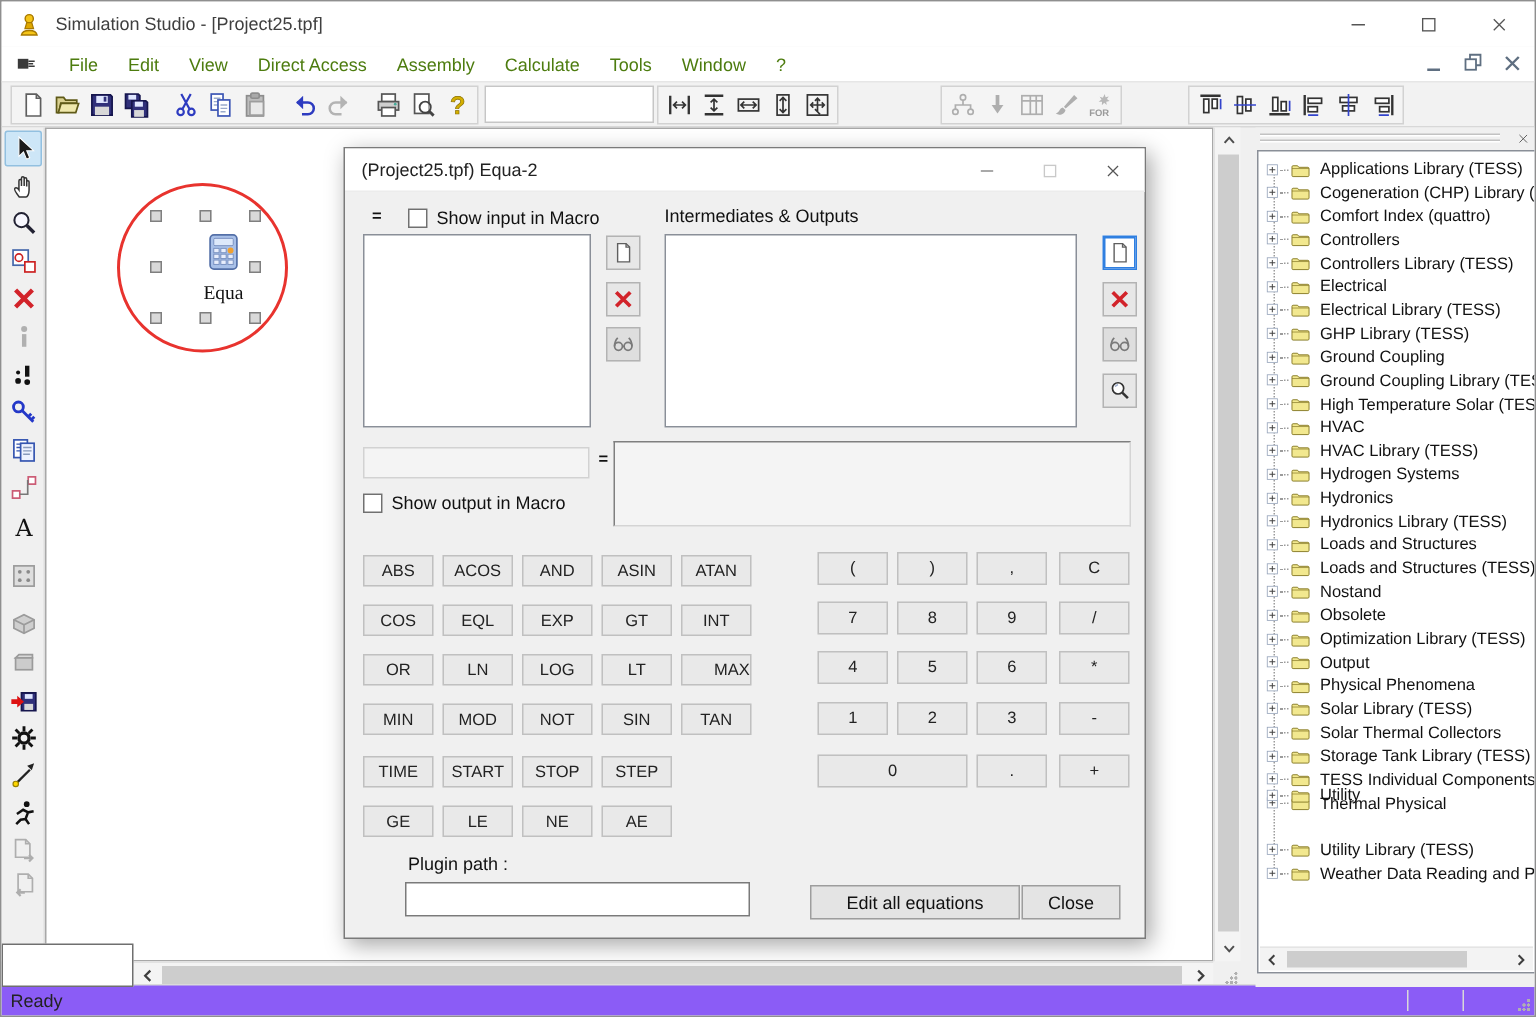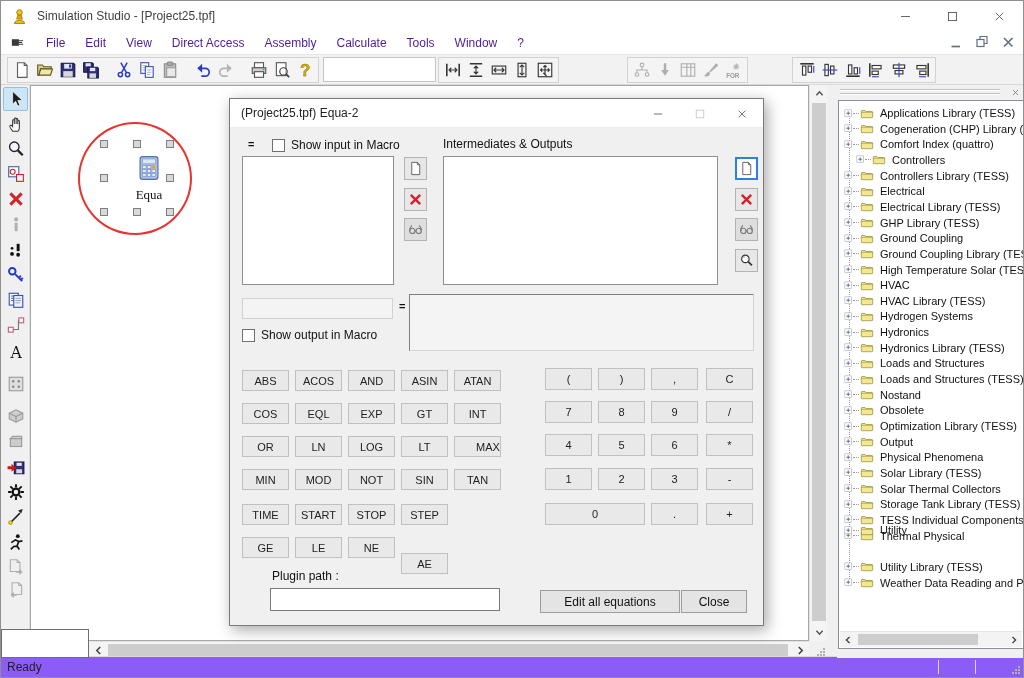--- a/index.html
+++ b/index.html
@@ -11,21 +11,21 @@
 .titlebar{position:absolute;left:0;top:0;right:0;height:30px;background:#fff;display:flex;align-items:center}
 .title-icon{margin-left:9px;width:19px;height:19px}
 .title-text{margin-left:8px;color:#3f3f3f;font-size:12px}
 .win-controls{position:absolute;right:0;top:0;height:30px;display:flex}
 .win-btn{width:47px;height:30px;display:flex;align-items:center;justify-content:center}
 .win-btn [data-icon]{width:14px;height:14px}
 
 .menubar{position:absolute;left:0;top:30px;right:0;height:23px;background:#fff;display:flex;align-items:center}
 .mdi-doc{margin-left:8px;width:17px;height:15px}
 #menu-items{display:flex;margin-left:10px}
-.menu-item{padding:3px 10px;font-size:12px;color:#4c1d95;cursor:default}
+.menu-item{padding:3px 10px;font-size:12px;color:#4d7c0f;cursor:default}
 .mdi-controls{position:absolute;right:5px;top:3px;display:flex;gap:7px}
 .mdi-controls span{width:19px;height:16px}
 
 .toolbar{position:absolute;left:0;top:53px;right:0;height:31px;background:#f2f2f2;border-top:1px solid #e6e6e6;border-bottom:1px solid #d8d8d8}
 .tb-group{position:absolute;top:2px;height:26px;display:flex;align-items:center;border:1px solid #d2d2d2;background:#f4f4f4;padding:0 2px}
 #tb-g0{left:6px}#tb-g1{left:437px}#tb-g2{left:626px}#tb-g3{left:791px}
 .tb-white-panel{position:absolute;left:322px;top:2px;width:113px;height:25px;background:#fff;border:1px solid #c6c6c6}
 .tb-btn{width:23px;height:24px;display:flex;align-items:center;justify-content:center}
 .tb-btn.gap{margin-left:10px}
 .tb-btn [data-icon]{width:18px;height:18px}
@@ -808,21 +808,21 @@
         <div class="calc-btn" style="left: 118px; top: 370px;">NOT</div>
         <div class="calc-btn" style="left: 171px; top: 370px;">SIN</div>
         <div class="calc-btn" style="left: 224px; top: 370px;">TAN</div>
         <div class="calc-btn" style="left: 12px; top: 405px;">TIME</div>
         <div class="calc-btn" style="left: 65px; top: 405px;">START</div>
         <div class="calc-btn" style="left: 118px; top: 405px;">STOP</div>
         <div class="calc-btn" style="left: 171px; top: 405px;">STEP</div>
         <div class="calc-btn" style="left: 12px; top: 438px;">GE</div>
         <div class="calc-btn" style="left: 65px; top: 438px;">LE</div>
         <div class="calc-btn" style="left: 118px; top: 438px;">NE</div>
-        <div class="calc-btn" style="left: 171px; top: 438px; margin-top: 16px;">AE</div>
+        <div class="calc-btn" style="left: 171px; top: 438px;">AE</div>
       </div>
     <div id="numpad">
         <div class="calc-btn np-btn" style="left: 315px; top: 269px;">(</div>
         <div class="calc-btn np-btn" style="left: 368px; top: 269px;">)</div>
         <div class="calc-btn np-btn" style="left: 421px; top: 269px;">,</div>
         <div class="calc-btn np-btn" style="left: 476px; top: 269px;">C</div>
         <div class="calc-btn np-btn" style="left: 315px; top: 302px;">7</div>
         <div class="calc-btn np-btn" style="left: 368px; top: 302px;">8</div>
         <div class="calc-btn np-btn" style="left: 421px; top: 302px;">9</div>
         <div class="calc-btn np-btn" style="left: 476px; top: 302px;">/</div>
@@ -899,21 +899,21 @@
             </span>
             <span class="row-dash"></span>
             <span class="tree-folder" data-icon="folder">
               <svg viewBox="0 0 16 16" xmlns="http://www.w3.org/2000/svg">
                 <path d="M1 5.2c0-.5.3-.9.9-.9h3.7l1 1.3h7.5c.5 0 .9.4.9.9v5.8c0 .5-.4.9-.9.9H1.9c-.6 0-.9-.4-.9-.9z" fill="#f2e88f" stroke="#8a7d2a" stroke-width=".8"></path>
                 <path d="M1 6.6h14" stroke="#8a7d2a" stroke-width=".6"></path>
               </svg>
             </span>
             <span class="tree-label">Comfort Index (quattro)</span>
           </div>
-          <div class="tree-row" style="top: 50.95px; padding-left: 12px;">
+          <div class="tree-row" style="top: 50.95px;">
             <span class="plus" data-icon="plus-box">
               <svg viewBox="0 0 16 16" xmlns="http://www.w3.org/2000/svg">
                 <rect x="1.5" y="1.5" width="12" height="12" fill="#fff" stroke="#98a6bc"></rect>
                 <path d="M4 7.5h7M7.5 4v7" stroke="#444" stroke-width="1.2"></path>
               </svg>
             </span>
             <span class="row-dash"></span>
             <span class="tree-folder" data-icon="folder">
               <svg viewBox="0 0 16 16" xmlns="http://www.w3.org/2000/svg">
                 <path d="M1 5.2c0-.5.3-.9.9-.9h3.7l1 1.3h7.5c.5 0 .9.4.9.9v5.8c0 .5-.4.9-.9.9H1.9c-.6 0-.9-.4-.9-.9z" fill="#f2e88f" stroke="#8a7d2a" stroke-width=".8"></path>

